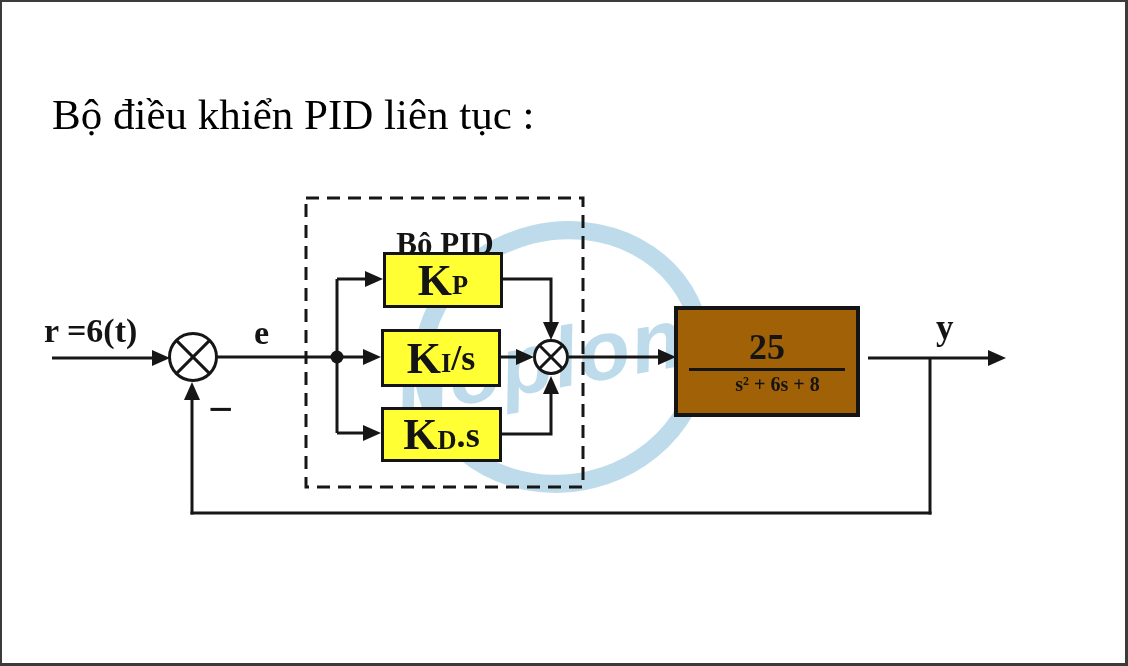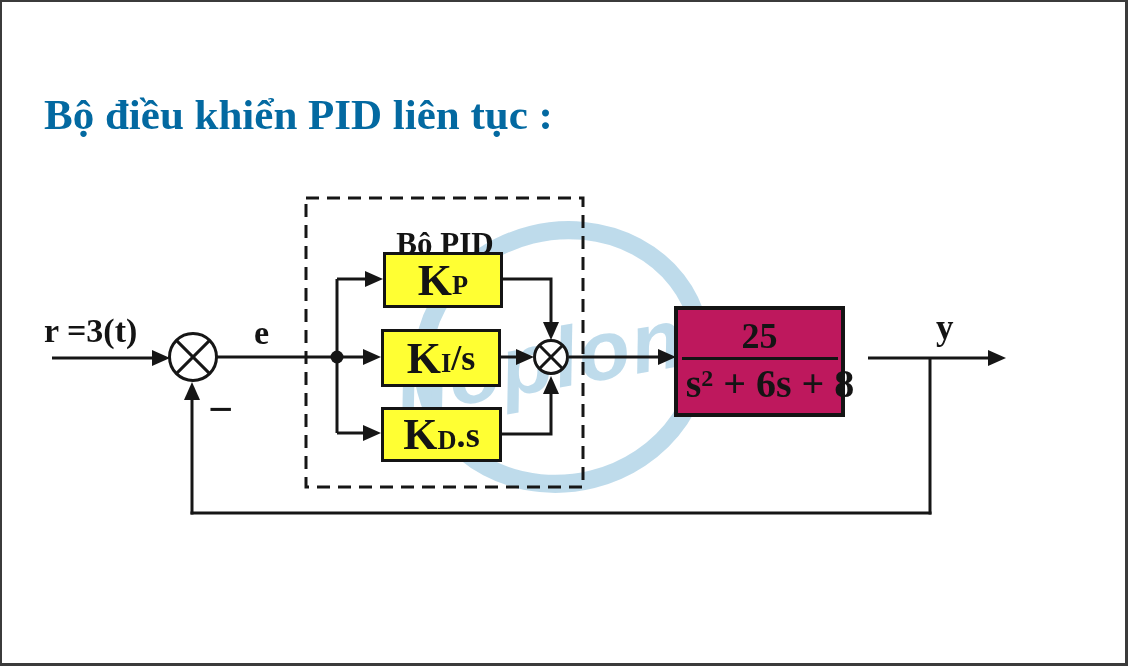--- a/index.html
+++ b/index.html
@@ -5,48 +5,48 @@
   html,body{margin:0;padding:0;}
   body{width:1128px;height:666px;overflow:hidden;background:#ffffff;
        font-family:"Liberation Serif","DejaVu Serif",serif;}
   .page{position:relative;width:1128px;height:666px;background:#ffffff;}
   .frame{position:absolute;background:#3b3b3b;}
   .frame.top{left:0;top:0;width:1128px;height:2px;}
   .frame.bottom{left:0;top:663px;width:1128px;height:3px;}
   .frame.left{left:0;top:0;width:2px;height:666px;}
   .frame.right{left:1125px;top:0;width:3px;height:666px;}
 
-  .title{position:absolute;left:44px;top:90px;font-size:43px;font-weight:700;
-         color:#0369a1;white-space:nowrap;letter-spacing:0px;}
+  .title{position:absolute;left:52px;top:90px;font-size:43px;font-weight:400;
+         color:#000000;white-space:nowrap;letter-spacing:0px;}
 
   svg.diagram{position:absolute;left:0;top:0;}
 
   .lbl{position:absolute;color:#141414;white-space:nowrap;font-weight:700;}
   .lbl-input{left:44px;top:312px;font-size:34px;}
   .lbl-error{left:254px;top:314px;font-size:34px;}
   .lbl-output{left:936px;top:308px;font-size:35px;}
   .lbl-minus{left:208px;top:384px;font-size:44px;font-weight:700;}
   .lbl-pidbox{left:375px;top:226px;width:140px;text-align:center;font-size:31px;}
 
   .block{position:absolute;background:#ffff33;border:3px solid #141414;
          box-sizing:border-box;display:flex;align-items:center;justify-content:center;
          color:#141414;font-weight:700;}
   .block-kp{left:383px;top:252px;width:120px;height:56px;font-size:44px;}
   .block-ki{left:381px;top:329px;width:120px;height:58px;font-size:44px;}
   .block-kd{left:381px;top:407px;width:121px;height:55px;font-size:44px;}
   .block .sub{font-size:0.60em;position:relative;top:0.22em;}
   .block .suffix{font-size:0.82em;}
 
-  .plant{position:absolute;left:674px;top:306px;width:171px;height:111px;
-         background:#be185d;border:4px solid #141414;box-sizing:border-box;
+  .plant{position:absolute;left:674px;top:306px;width:186px;height:111px;
+         background:#a16207;border:4px solid #141414;box-sizing:border-box;
          display:flex;flex-direction:column;align-items:center;justify-content:center;
          color:#141414;font-weight:700;}
   .plant .num{font-size:36px;line-height:1.0;}
   .plant .bar{width:156px;height:3px;background:#141414;margin:3px 0 2px 0;}
-  .plant .den{font-size:40px;line-height:1.1;white-space:pre;margin-left:21px;}
+  .plant .den{font-size:20px;line-height:1.1;white-space:pre;margin-left:21px;}
   .plant .sup{font-size:0.60em;position:relative;top:-0.45em;}
 </style>
 </head>
 <body>
 
 <div class="page">
 
   <div class="frame top"></div>
   <div class="frame bottom"></div>
   <div class="frame left"></div>
@@ -110,21 +110,21 @@
 
     <g stroke="#161616" stroke-width="3" fill="#ffffff">
       <circle cx="551" cy="357" r="16.5"></circle>
       <line x1="539.3" y1="345.3" x2="562.7" y2="368.7"></line>
       <line x1="539.3" y1="368.7" x2="562.7" y2="345.3"></line>
     </g>
 
     <circle cx="337" cy="357" r="6.5" fill="#161616"></circle>
   </svg>
 
-  <div class="lbl lbl-input">r =3(t)</div>
+  <div class="lbl lbl-input">r =6(t)</div>
   <div class="lbl lbl-error">e</div>
   <div class="lbl lbl-minus">−</div>
   <div class="lbl lbl-output">y</div>
   <div class="lbl lbl-pidbox">Bộ PID</div>
 
   <div class="block block-kp">
     <span>K</span>
       <span class="sub">P</span>
       <span class="suffix"></span>
   </div>

